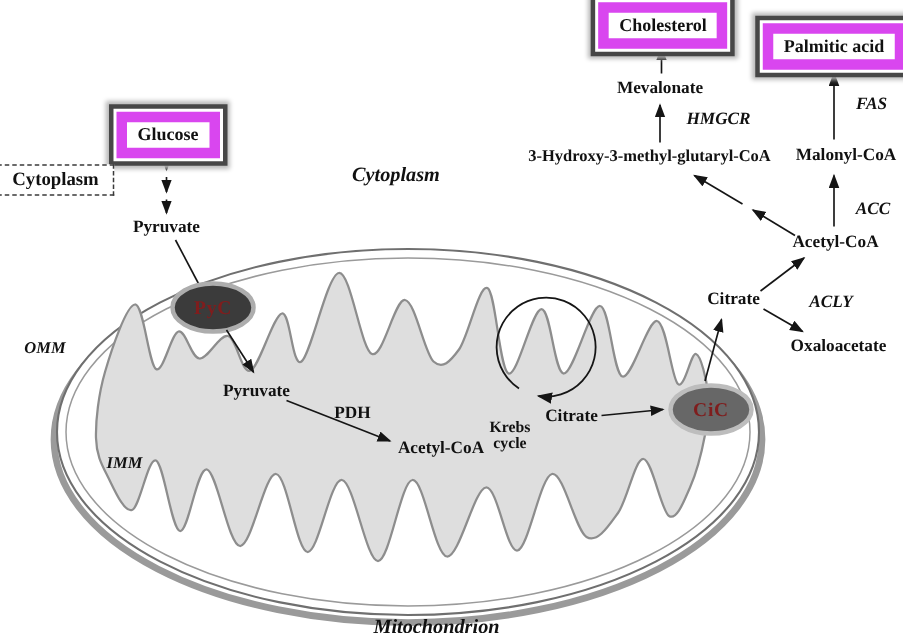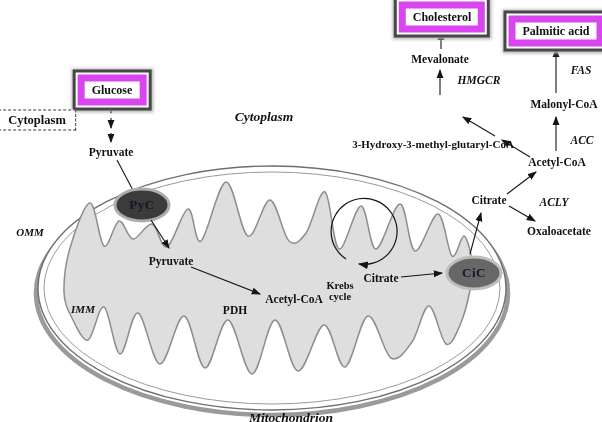--- a/index.html
+++ b/index.html
@@ -9,21 +9,21 @@
   }
   .stage svg{position:absolute;left:0;top:0;}
   .lbl{
     position:absolute;transform:translate(-50%,-50%);
     font-weight:bold;font-size:11.5px;white-space:nowrap;line-height:1.05;
   }
   .italic{font-style:italic;}
   .region{font-size:13.5px;font-style:italic;margin-top:18px;}
   .small{font-size:11px;}
   .tiny{font-size:10.5px;text-align:center;}
-  .white{color:#0f172a;font-size:13px;letter-spacing:.5px;}
+  .white{color:#7f1d1d;font-size:13px;letter-spacing:.5px;}
   .frame-box{
     position:absolute;transform:translate(-50%,-50%);
     background:#fff;border:7px solid #d946ef;
     box-shadow:0 0 0 2px #fff,0 0 0 5px #474747,0 0 3px 7px #b9b9b9;
     padding:1px 7px;font-weight:bold;font-size:12px;white-space:nowrap;
   }
   .dash-box{
     position:absolute;transform:translate(-50%,-50%);
     background:#fff;border:1.6px dashed #3a3a3a;
     padding:2px 9px;font-weight:bold;font-size:12.5px;white-space:nowrap;
@@ -86,24 +86,24 @@
   <div class="lbl italic small" style="left:83px;top:310px;">IMM</div>
 
   <div class="lbl" style="left:111px;top:152px;">Pyruvate</div>
   <div class="lbl" style="left:171px;top:261px;">Pyruvate</div>
   <div class="lbl" style="left:294px;top:299px;">Acetyl-CoA</div>
   <div class="lbl" style="left:381px;top:278px;">Citrate</div>
   <div class="lbl" style="left:489px;top:200px;">Citrate</div>
   <div class="lbl" style="left:559px;top:231px;">Oxaloacetate</div>
   <div class="lbl" style="left:557px;top:162px;">Acetyl-CoA</div>
   <div class="lbl" style="left:564px;top:104px;">Malonyl-CoA</div>
-  <div class="lbl small" style="left:433px;top:105px;margin-top:40px;">3-Hydroxy-3-methyl-glutaryl-CoA</div>
+  <div class="lbl small" style="left:433px;top:105px;">3-Hydroxy-3-methyl-glutaryl-CoA</div>
   <div class="lbl" style="left:440px;top:59px;">Mevalonate</div>
 
-  <div class="lbl" style="left:235px;top:276px;margin-top:34px;">PDH</div>
+  <div class="lbl" style="left:235px;top:276px;">PDH</div>
   <div class="lbl italic" style="left:554px;top:202px;">ACLY</div>
   <div class="lbl italic" style="left:582px;top:140px;">ACC</div>
   <div class="lbl italic" style="left:581px;top:70px;">FAS</div>
   <div class="lbl italic" style="left:479px;top:80px;">HMGCR</div>
 
   <div class="lbl white" style="left:142px;top:205px;">PyC</div>
   <div class="lbl white" style="left:474px;top:273px;">CiC</div>
 
   <div class="lbl tiny" style="left:340px;top:291px;">
     <div>Krebs</div>

